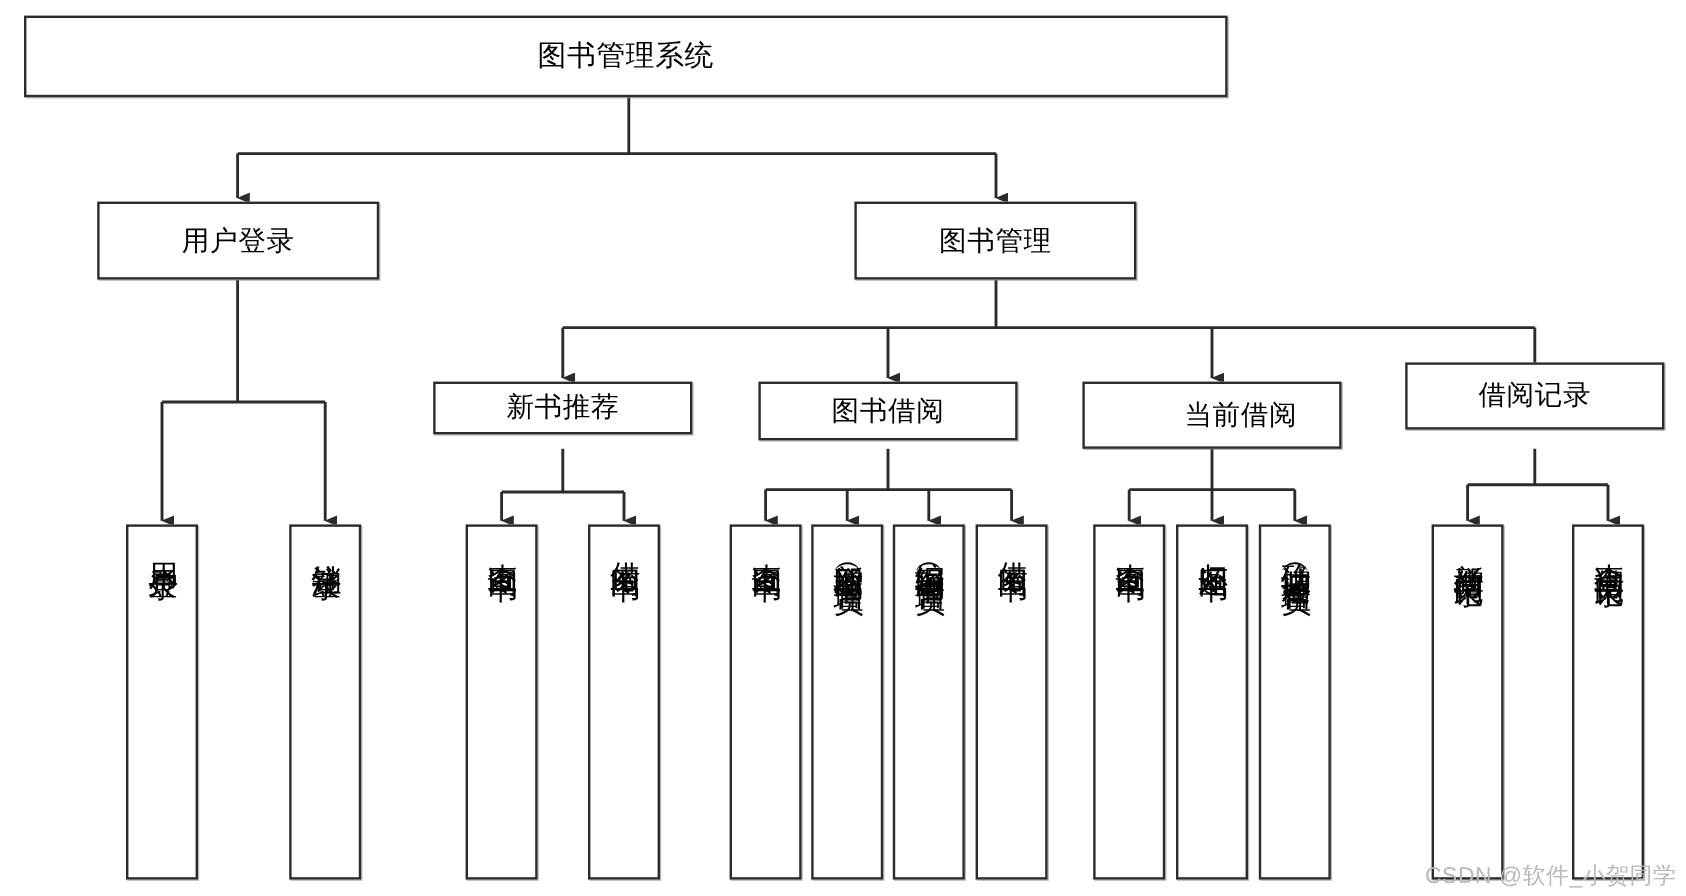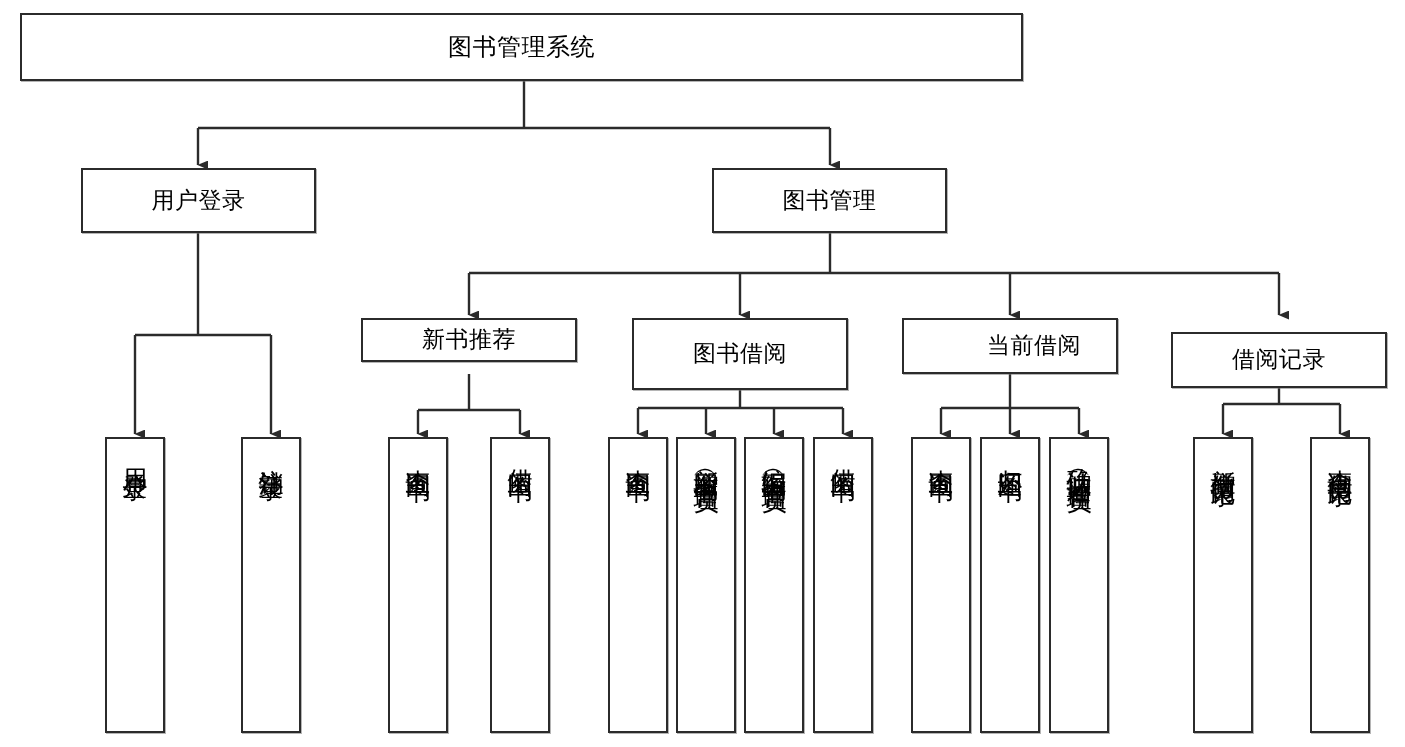--- a/index.html
+++ b/index.html
@@ -133,27 +133,27 @@
   <div class="node horiz" style="left:81px; top:168px; width:235px; height:65px;">
     <span class="lbl">用户登录</span>
   </div>
   <div class="node horiz" style="left:712px; top:168px; width:235px; height:65px;">
     <span class="lbl">图书管理</span>
   </div>
 
   <div class="node horiz" style="left:361px; top:318px; width:216px; height:44px;">
     <span class="lbl">新书推荐</span>
   </div>
-  <div class="node horiz" style="left:632px; top:318px; width:216px; height:72px;">
+  <div class="node horiz" style="left:632px; top:318px; width:216px; height:49px;">
     <span class="lbl">图书借阅</span>
   </div>
   <div class="node horiz" style="left:902px; top:318px; width:216px; height:56px;padding-left:48px;">
     <span class="lbl">当前借阅</span>
   </div>
-  <div class="node horiz" style="left:1171px; top:332px; width:216px; height:56px;">
+  <div class="node horiz" style="left:1171px; top:302px; width:216px; height:56px;">
     <span class="lbl">借阅记录</span>
   </div>
 
   <div class="node vert" style="left:105px; top:437px; width:60px; height:296px;">
     <span class="lbl">用户登录</span>
   </div>
   <div class="node vert" style="left:241px; top:437px; width:60px; height:296px;">
     <span class="lbl">注销登录</span>
   </div>
 
@@ -187,14 +187,15 @@
     <span class="lbl">确认归还（管理员）</span>
   </div>
 
   <div class="node vert" style="left:1193px; top:437px; width:60px; height:296px;">
     <span class="lbl">新增借阅记录</span>
   </div>
   <div class="node vert" style="left:1310px; top:437px; width:60px; height:296px;">
     <span class="lbl">查询借阅记录</span>
   </div>
 
+  <div class="watermark">CSDN @软件_小贺同学</div>
 
 </div>
 
 </body></html>

